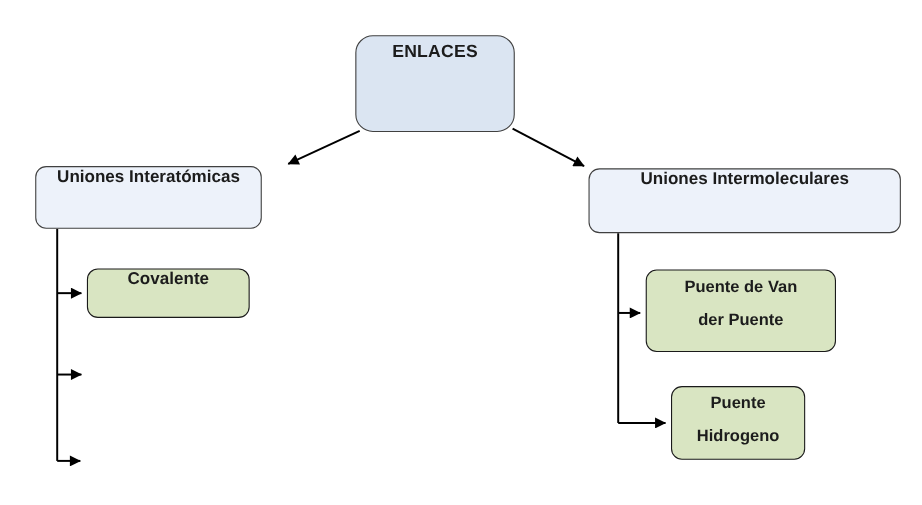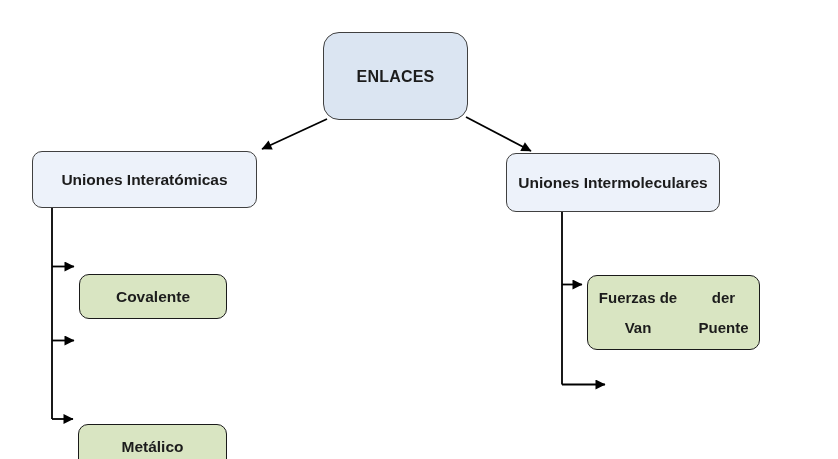--- a/index.html
+++ b/index.html
@@ -26,23 +26,22 @@
     stroke-width: 1.8;
     fill: none;
   }
   .arrowhead-fill {
     fill: var(--connector, #000000);
   }
   .node {
     position: absolute;
     box-sizing: border-box;
     display: flex;
-    flex-direction: row;
+    flex-direction: column;
     align-items: center;
-    justify-content: center;
     text-align: center;
     font-weight: bold;
     color: var(--text, #1c1c1c);
   }
   .node span { display: block; }
   .root-node {
     background: var(--root-fill, #dbe5f2);
     border: 1.6px solid var(--root-border, #404040);
     border-radius: 16px;
     font-size: 16px;
@@ -53,21 +52,20 @@
     background: var(--header-fill, #edf2fa);
     border: 1.5px solid var(--header-border, #404040);
     border-radius: 10px;
     font-size: 15.5px;
   }
   .child-node {
     background: var(--child-fill, #d9e5c2);
     border: 1.5px solid var(--child-border, #1a1a1a);
     border-radius: 10px;
     font-size: 15.5px;
-    margin-top: 30px;
   }
   .child-node.two-line {
     font-size: 15px;
     line-height: 30px;
   }
 </style>
 </head>
 <body>
 
 <div class="canvas">
@@ -89,36 +87,37 @@
 
     <path class="conn" d="M562 212 L562 384.5"></path>
     <line class="conn" x1="562" y1="284.5" x2="582" y2="284.5" marker-end="url(#arrowhead)"></line>
     <line class="conn" x1="562" y1="384.5" x2="605" y2="384.5" marker-end="url(#arrowhead)"></line>
   </svg>
 
   <div class="node root-node" style="left:323px; top:32px; width:145px; height:88px;">
     <span>ENLACES</span>
   </div>
 
-  <div class="node header-node" style="left:32px; top:151px; width:225px; height:57px;">
+  <div class="node header-node" style="left:32px; top:151px; width:206px; height:57px;">
     <span>Uniones Interatómicas</span>
   </div>
 
-  <div class="node header-node" style="left:506px; top:153px; width:214px; height:59px;">
+  <div class="node header-node" style="left:535px; top:153px; width:284px; height:59px;">
     <span>Uniones Intermoleculares</span>
   </div>
 
   <div class="node child-node" style="left:79px; top:244px; width:148px; height:45px;">
     <span>Covalente</span>
   </div>
 
 
-  <div class="node child-node" style="left:78px; top:394px; width:149px; height:45px;">
-    <span>Metálico</span>
-  </div>
 
   <div class="node child-node two-line" style="left:587px; top:245px; width:173px; height:75px;">
-    <span>Fuerzas de Van</span>
+    <span>Puente de Van</span>
     <span>der Puente</span>
   </div>
 
+  <div class="node child-node two-line" style="left:610px; top:351px; width:122px; height:67px;">
+    <span>Puente</span>
+    <span>Hidrogeno</span>
+  </div>
 
 </div>
 
 </body></html>

